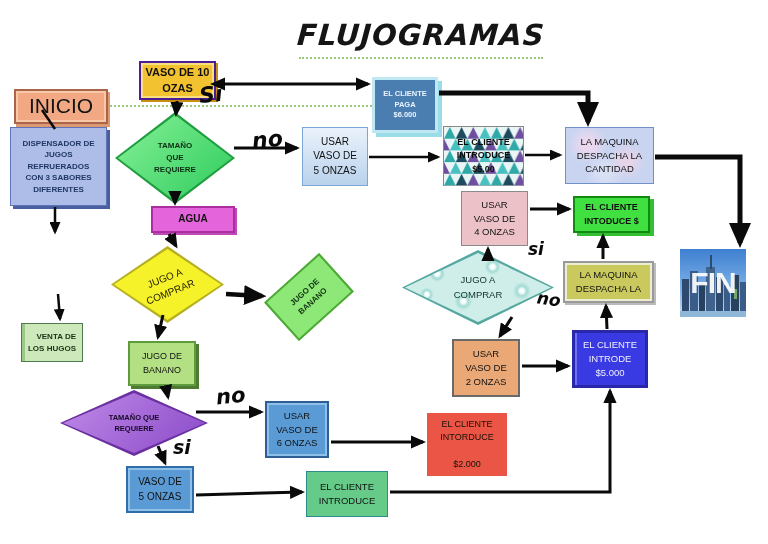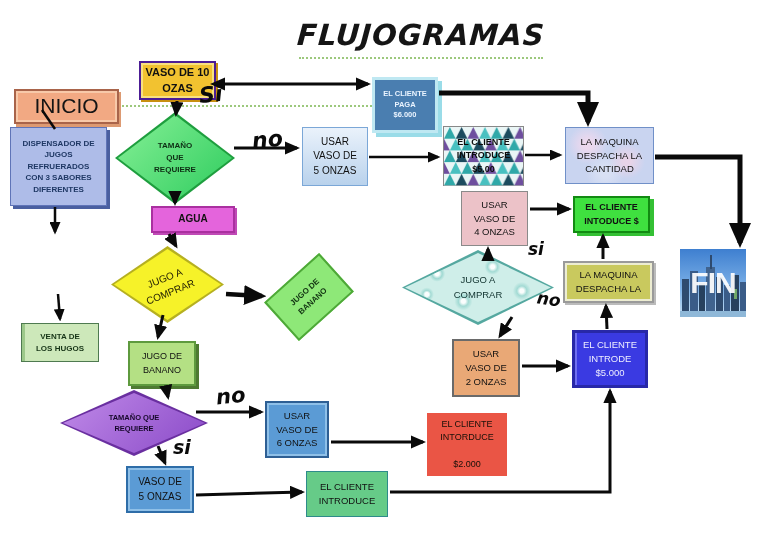--- a/index.html
+++ b/index.html
@@ -15,32 +15,32 @@
        font-weight:700;color:#0a0a0a;z-index:6;}
   
   .title{position:absolute;left:296px;top:18px;width:250px;text-align:center;
        font-family:"DejaVu Sans",sans-serif;font-weight:900;font-style:italic;
        font-size:29px;letter-spacing:1px;color:#151515;transform:skewX(-4deg);}
   .title-underline{position:absolute;left:299px;top:57px;width:244px;height:0;
        border-top:2px dotted #9cc87c;}
   .dotline{position:absolute;left:97px;top:105px;width:275px;height:0;
        border-top:2px dotted #9cc87c;z-index:0;}
   
-  .n-inicio{left:14px;top:89px;width:105px;height:35px;background:#F2A983;
+  .n-inicio{left:14px;top:89px;width:94px;height:35px;background:#F2A983;
        border:2px solid #A9644A;box-shadow:2px 3px 0 #DD9A72, inset 0 0 0 2px #F8C9A9;
        font-size:21px;color:#141414;z-index:2;}
   .n-dispensador{left:10px;top:127px;width:97px;height:79px;background:#AEBCE8;
        border:1px solid #5F74B8;box-shadow:3px 3px 0 #4A5FA0;font-size:8px;font-weight:bold;
        color:#1F3864;z-index:2;}
   .n-seasigna{left:12px;top:236px;width:95px;height:57px;background:#F2D896;
        border:2px solid #C0A060;box-shadow:3px 3px 0 #8A7448;font-size:8px;font-weight:bold;
        color:#201808;z-index:2;}
-  .n-venta{left:21px;top:323px;width:78px;height:39px;background:#CDE8BA;
+  .n-venta{left:21px;top:323px;width:62px;height:39px;background:#CDE8BA;
        border:1.5px solid #4E7A50;box-shadow:inset 3px 0 0 #9CC88A;font-size:8px;
-       font-weight:bold;color:#173517;z-index:2;}
+       font-weight:bold;color:#173517;z-index:2;text-align:right;}
   
   .n-vaso10{left:139px;top:61px;width:77px;height:39px;background:#F2C230;
        border:2px solid #4c1d95;box-shadow:inset 0 0 0 2px #F8E080,2px 2px 0 #C89010;
        font-size:11px;font-weight:bold;z-index:2;}
   .d-green{left:115px;top:112px;width:120px;height:92px;background:#1E9E3E;z-index:2;}
   .d-green .diam-in{background:linear-gradient(135deg,#86F096,#2ECC5E);
        font-size:8px;font-weight:bold;color:#0E2E14;}
   .n-agua{left:131px;top:206px;width:84px;height:27px;background:#E464DC;
        border:2px solid #AA30A0;box-shadow:2px 2px 0 #C04AB6;font-size:10px;
        font-weight:bold;z-index:2;margin-left:20px;}

